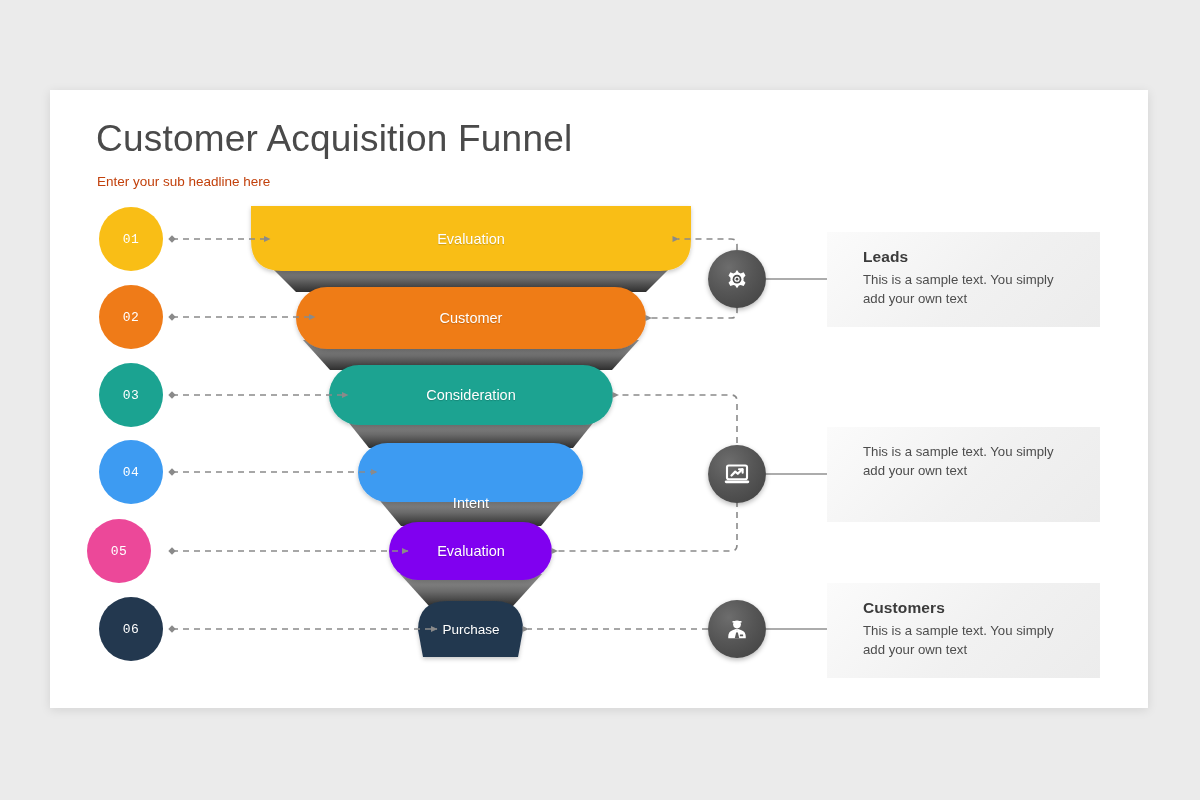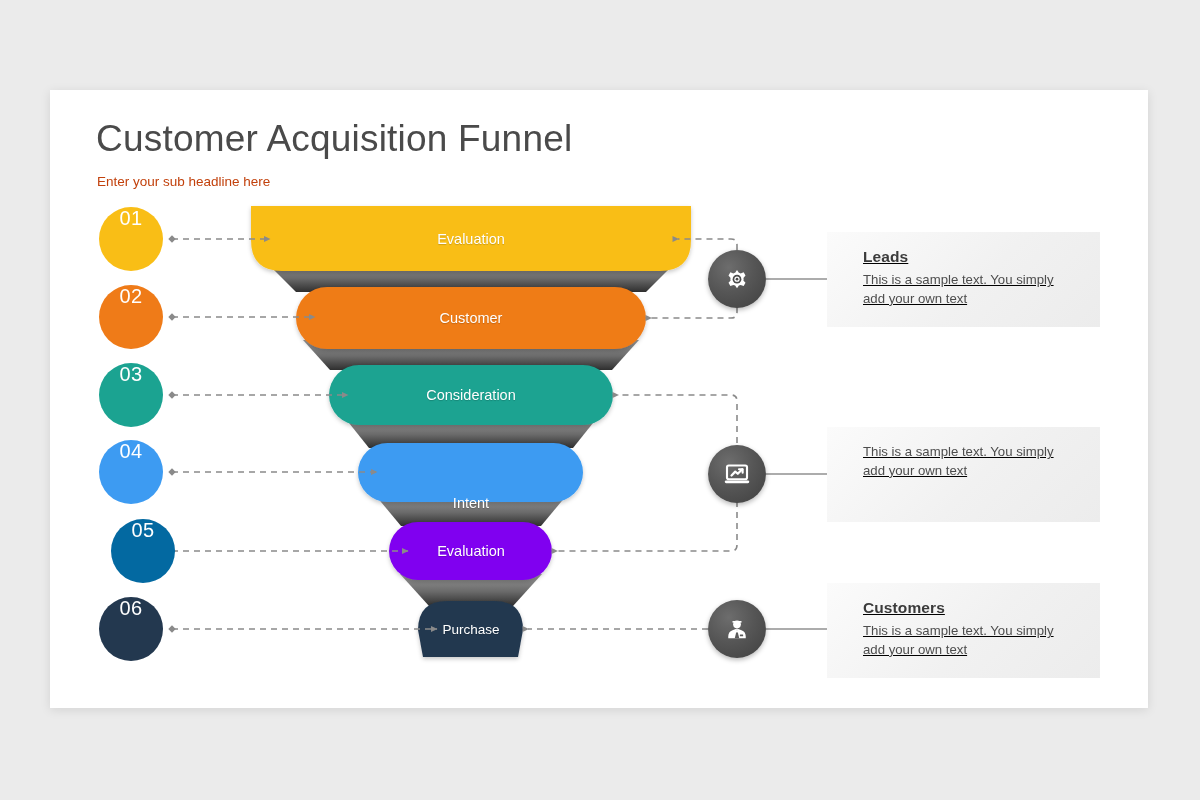--- a/index.html
+++ b/index.html
@@ -28,39 +28,38 @@
     position:absolute; left:97px; top:174px;
     font-size:13.5px; color:#c2410c; white-space:nowrap;
   }
 
   
   #art { position:absolute; left:0; top:0; width:1200px; height:800px; }
 
   
   .badge {
     position:absolute; width:64px; height:64px; border-radius:50%;
-    display:flex; align-items:flex-start; justify-content:center;
-    color:#fff; font-size:20px; font-weight:400; letter-spacing:.5px;
+    display:flex; align-items:center; justify-content:center;
+    color:#fff; font-size:13px; font-weight:400; letter-spacing:.5px;font-family:Liberation Mono, monospace;
   }
 
   
   .fnl-label {
     position:absolute; text-align:center; color:#ffffff;
     font-size:14.5px; white-space:nowrap;
     transform:translate(-50%,-50%);
     text-shadow:0 1px 1px rgba(0,0,0,.18);
     pointer-events:none;
   }
 
   
   .card {
     position:absolute; width:273px; height:95px;
     background:linear-gradient(135deg,#fbfbfb 0%,#f1f1f1 55%,#ececec 100%);
     padding:16px 16px 0 36px;
-    text-decoration:underline;
   }
   .card-title {
     font-size:15.5px; font-weight:bold; color:#3b3b3b;
     margin-bottom:5px; letter-spacing:.1px;
   }
   .card-body {
     font-size:13.2px; color:#4d4d4d; line-height:1.42; width:200px;
   }
 
   
@@ -160,21 +159,21 @@
   </div>
   <div class="badge" style="left:99px; top:285px; background:#ef7b18;">
     <span>02</span>
   </div>
   <div class="badge" style="left:99px; top:363px; background:#1ba391;">
     <span>03</span>
   </div>
   <div class="badge" style="left:99px; top:440px; background:#3d9bf2;">
     <span>04</span>
   </div>
-  <div class="badge" style="left:111px; top:519px; background:#0369a1;">
+  <div class="badge" style="left:87px; top:519px; background:#ec4899;">
     <span>05</span>
   </div>
   <div class="badge" style="left:99px; top:597px; background:#23384f;">
     <span>06</span>
   </div>
 
   <div class="fnl-label" style="left:471px; top:239px;">Evaluation</div>
   <div class="fnl-label" style="left:471px; top:318px;">Customer</div>
   <div class="fnl-label" style="left:471px; top:395px;">Consideration</div>
   <div class="fnl-label" style="left:471px; top:472px;margin-top:31px;">Intent</div>

